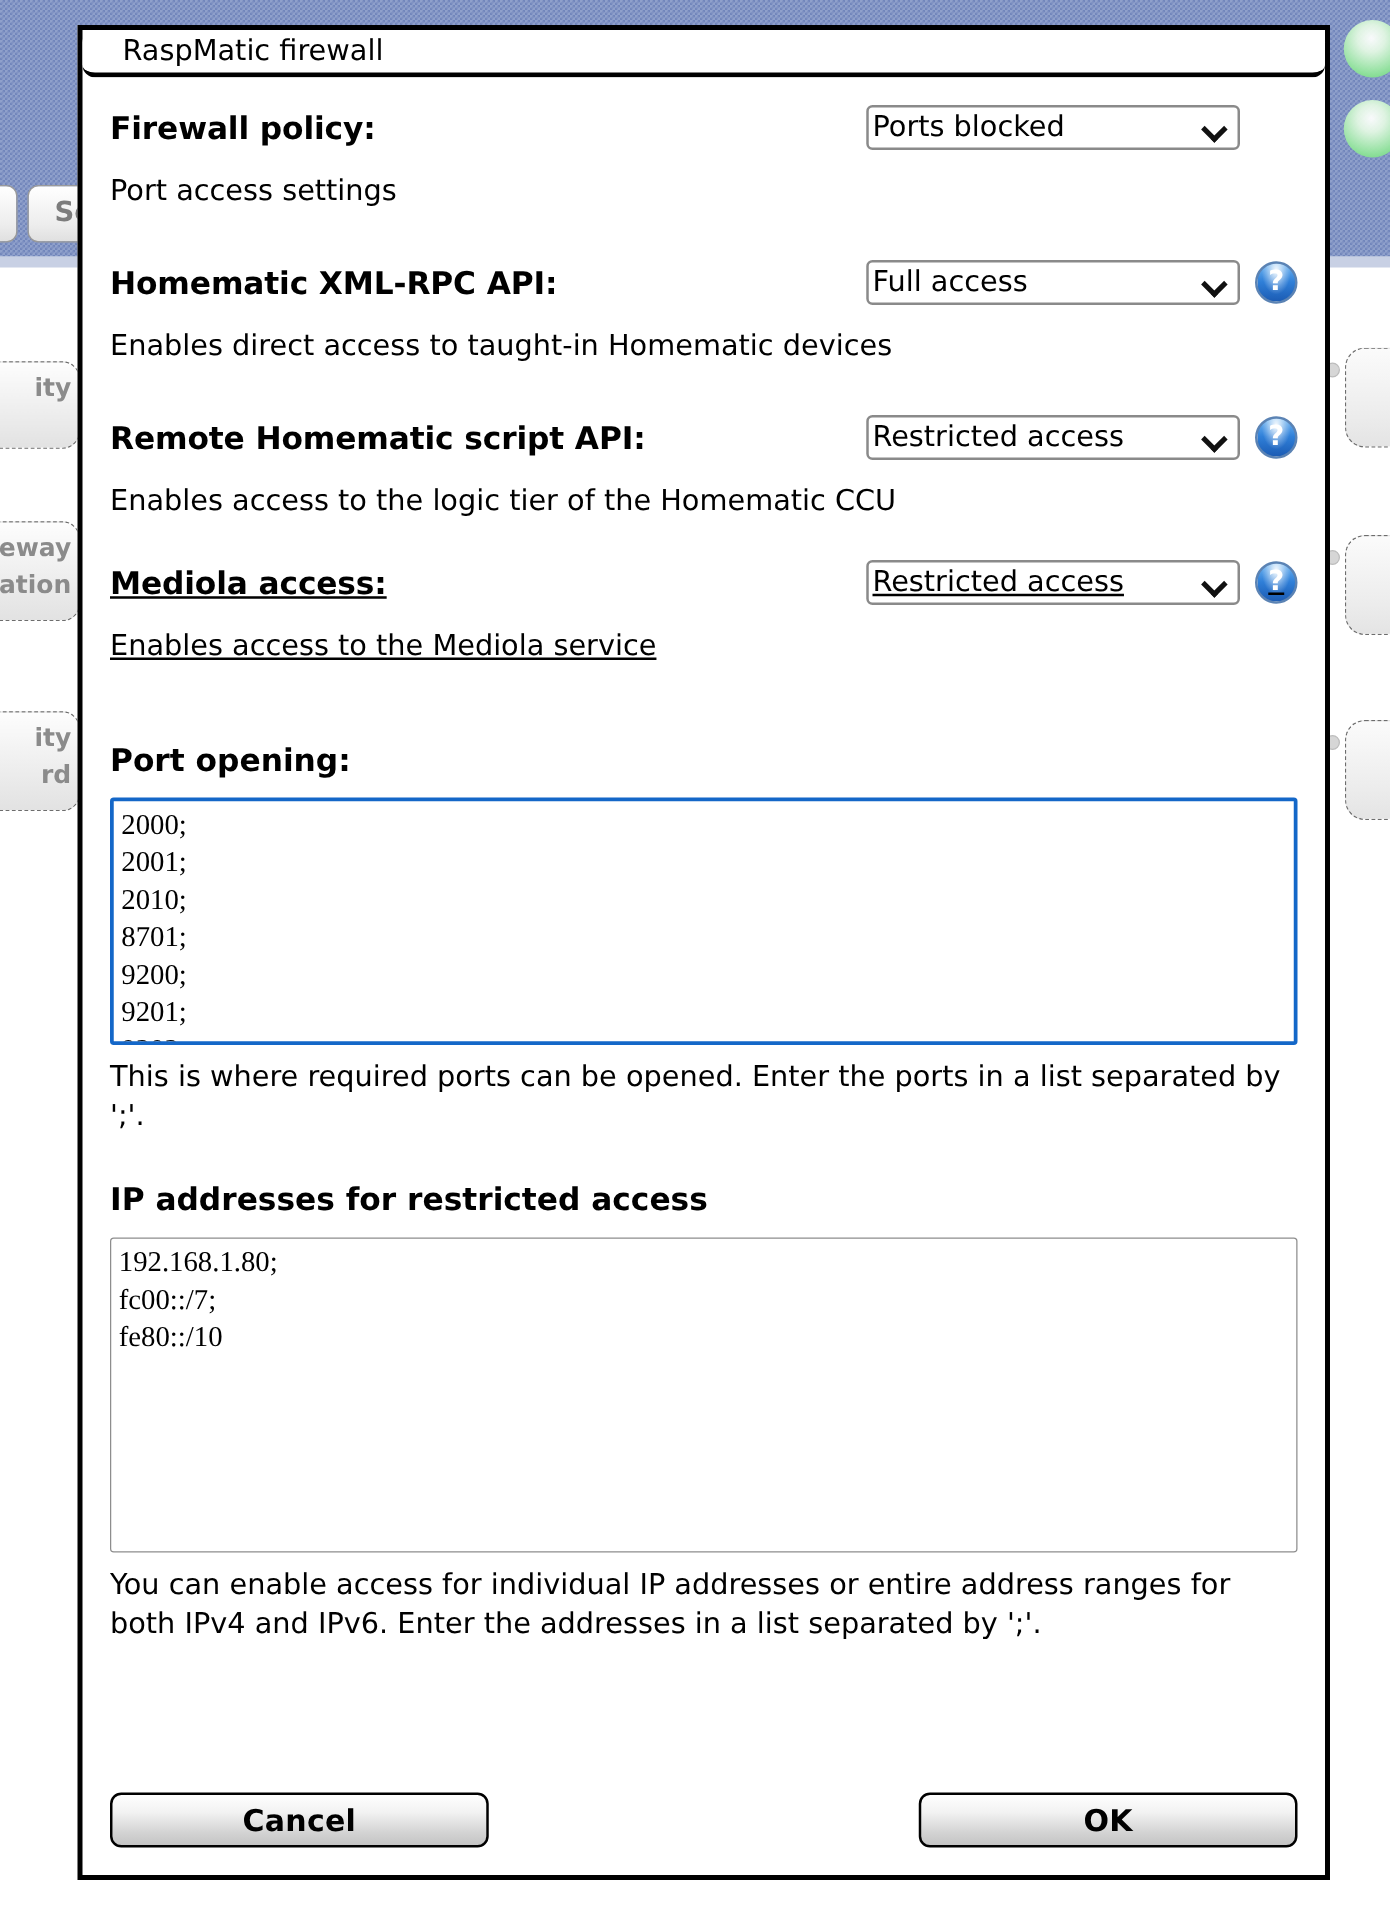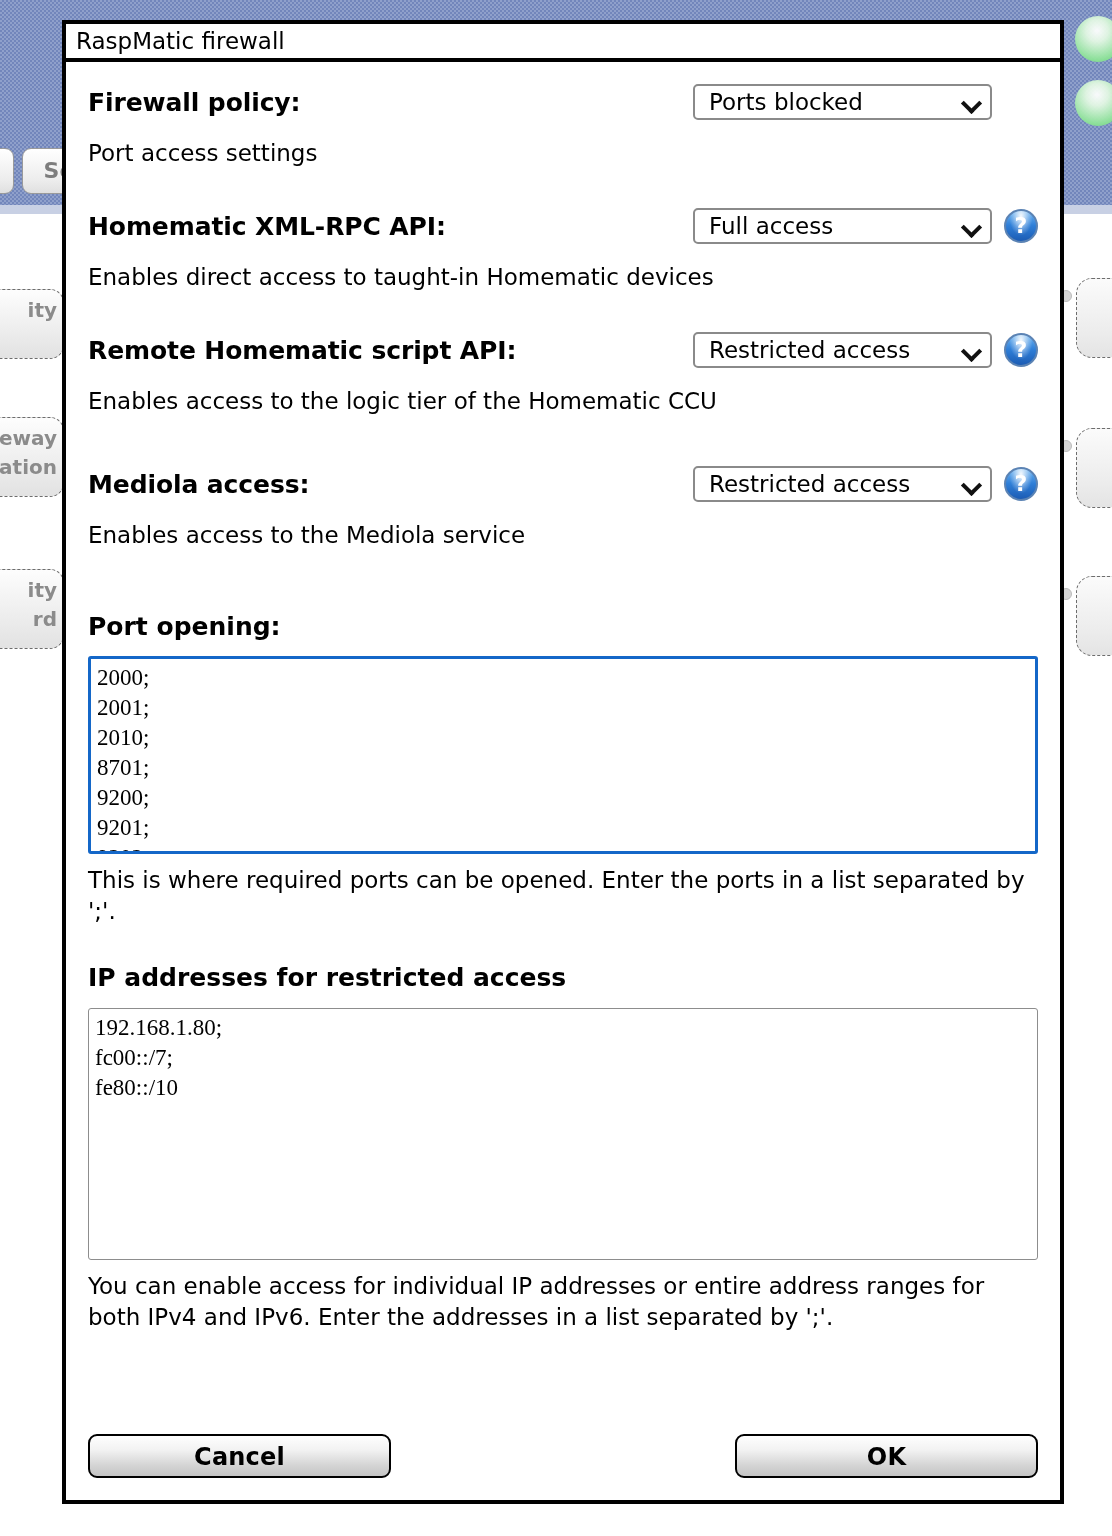--- a/index.html
+++ b/index.html
@@ -110,21 +110,22 @@
     display: flex;
     flex-direction: column;
   }
   .titlebar {
     height: 38px;
     flex: 0 0 38px;
     border-bottom: 4px solid #000000;
     background: #ffffff;
     display: flex;
     align-items: center;
-    padding-left: 10px;
+    padding-left: 32px;
+    border-radius: 10px;
   }
   .titlebar .title {
     font-size: 23px;
     color: #000;
     line-height: 1;
   }
   .dialog-body {
     flex: 1 1 auto;
     padding: 22px 22px 0 22px;
     position: relative;
@@ -156,21 +157,21 @@
   }
   .select-box {
     width: 299px;
     height: 36px;
     border: 2px solid #8a8a8a;
     border-radius: 5px;
     background: #ffffff;
     display: flex;
     align-items: center;
     justify-content: space-between;
-    padding: 0 9px 0 14px;
+    padding: 0 9px 0 3px;
     font-size: 23px;
     color: #000;
     cursor: default;
   }
   .select-box .caret {
     width: 18px; height: 18px;
     flex: 0 0 18px;
     position: relative;
   }
   .select-box .caret::before {
@@ -336,21 +337,21 @@
             <span class="select-box">
               <span>Restricted access</span>
               <span class="caret"></span>
             </span>
             <span class="help-icon">?</span>
           </span>
         </div>
         <div class="lbl-desc">Enables access to the logic tier of the Homematic CCU</div>
       </div>
 
-      <div class="field-group" style="margin-top:52px;">
+      <div class="field-group" style="margin-top:34px;text-decoration:underline;">
         <div class="row">
           <span class="lbl-strong">Mediola access:</span>
           <span class="ctrl-wrap">
             <span class="select-box">
               <span>Restricted access</span>
               <span class="caret"></span>
             </span>
             <span class="help-icon">?</span>
           </span>
         </div>

